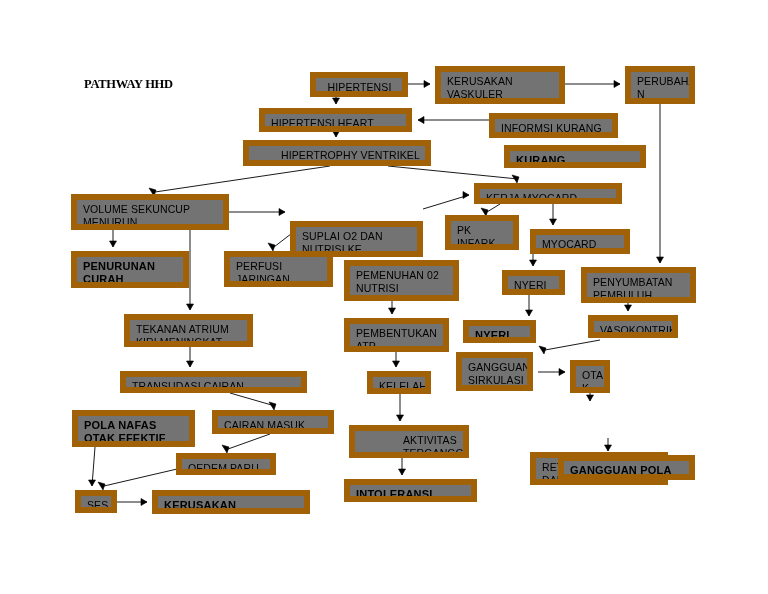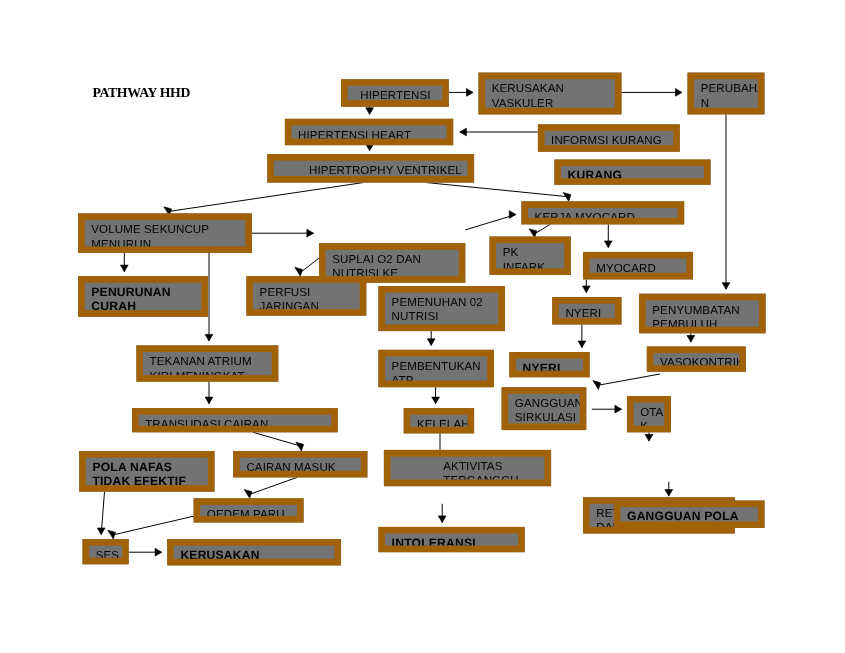--- a/index.html
+++ b/index.html
@@ -243,24 +243,24 @@
       <div class="node" style="left: 456px; top: 352px; width: 77px; height: 39px;">GANGGUAN
 SIRKULASI</div>
       <div class="node" style="left: 570px; top: 360px; width: 40px; height: 33px;">OTA
 K</div>
       <div class="node" style="left: 120px; top: 371px; width: 187px; height: 22px;">TRANSUDASI CAIRAN</div>
       <div class="node" style="left: 367px; top: 371px; width: 64px; height: 23px;">KELELAH
 AN</div>
       <div class="node" style="left: 530px; top: 405px; width: 138px; height: 33px; margin-top: 47px;">RETENSI PEMBULUH DARAH
 OTAK MENINGKAT</div>
       <div class="node bold" style="left: 72px; top: 410px; width: 123px; height: 37px;">POLA NAFAS
-TIDAK EFEKTIF</div>
+OTAK EFEKTIF</div>
       <div class="node" style="left: 212px; top: 410px; width: 122px; height: 24px;">CAIRAN MASUK
 ALVEOLI</div>
-      <div class="node" style="left: 349px; top: 409px; width: 152px; height: 33px; padding-left: 48px;">AKTIVITAS
+      <div class="node" style="left: 349px; top: 425px; width: 120px; height: 33px; padding-left: 48px;">AKTIVITAS
 TERGANGGU</div>
       <div class="node" style="left: 176px; top: 453px; width: 100px; height: 22px;">OEDEM PARU</div>
       <div class="node bold" style="left: 558px; top: 455px; width: 137px; height: 25px;">GANGGUAN POLA
 TIDUR</div>
       <div class="node bold" style="left: 344px; top: 479px; width: 133px; height: 23px;">INTOLERANSI
 AKTIVITAS</div>
       <div class="node" style="left: 75px; top: 490px; width: 42px; height: 23px;">SES
 AK</div>
       <div class="node bold" style="left: 152px; top: 490px; width: 158px; height: 24px;">KERUSAKAN
 PERTUKARAN GAS</div>

